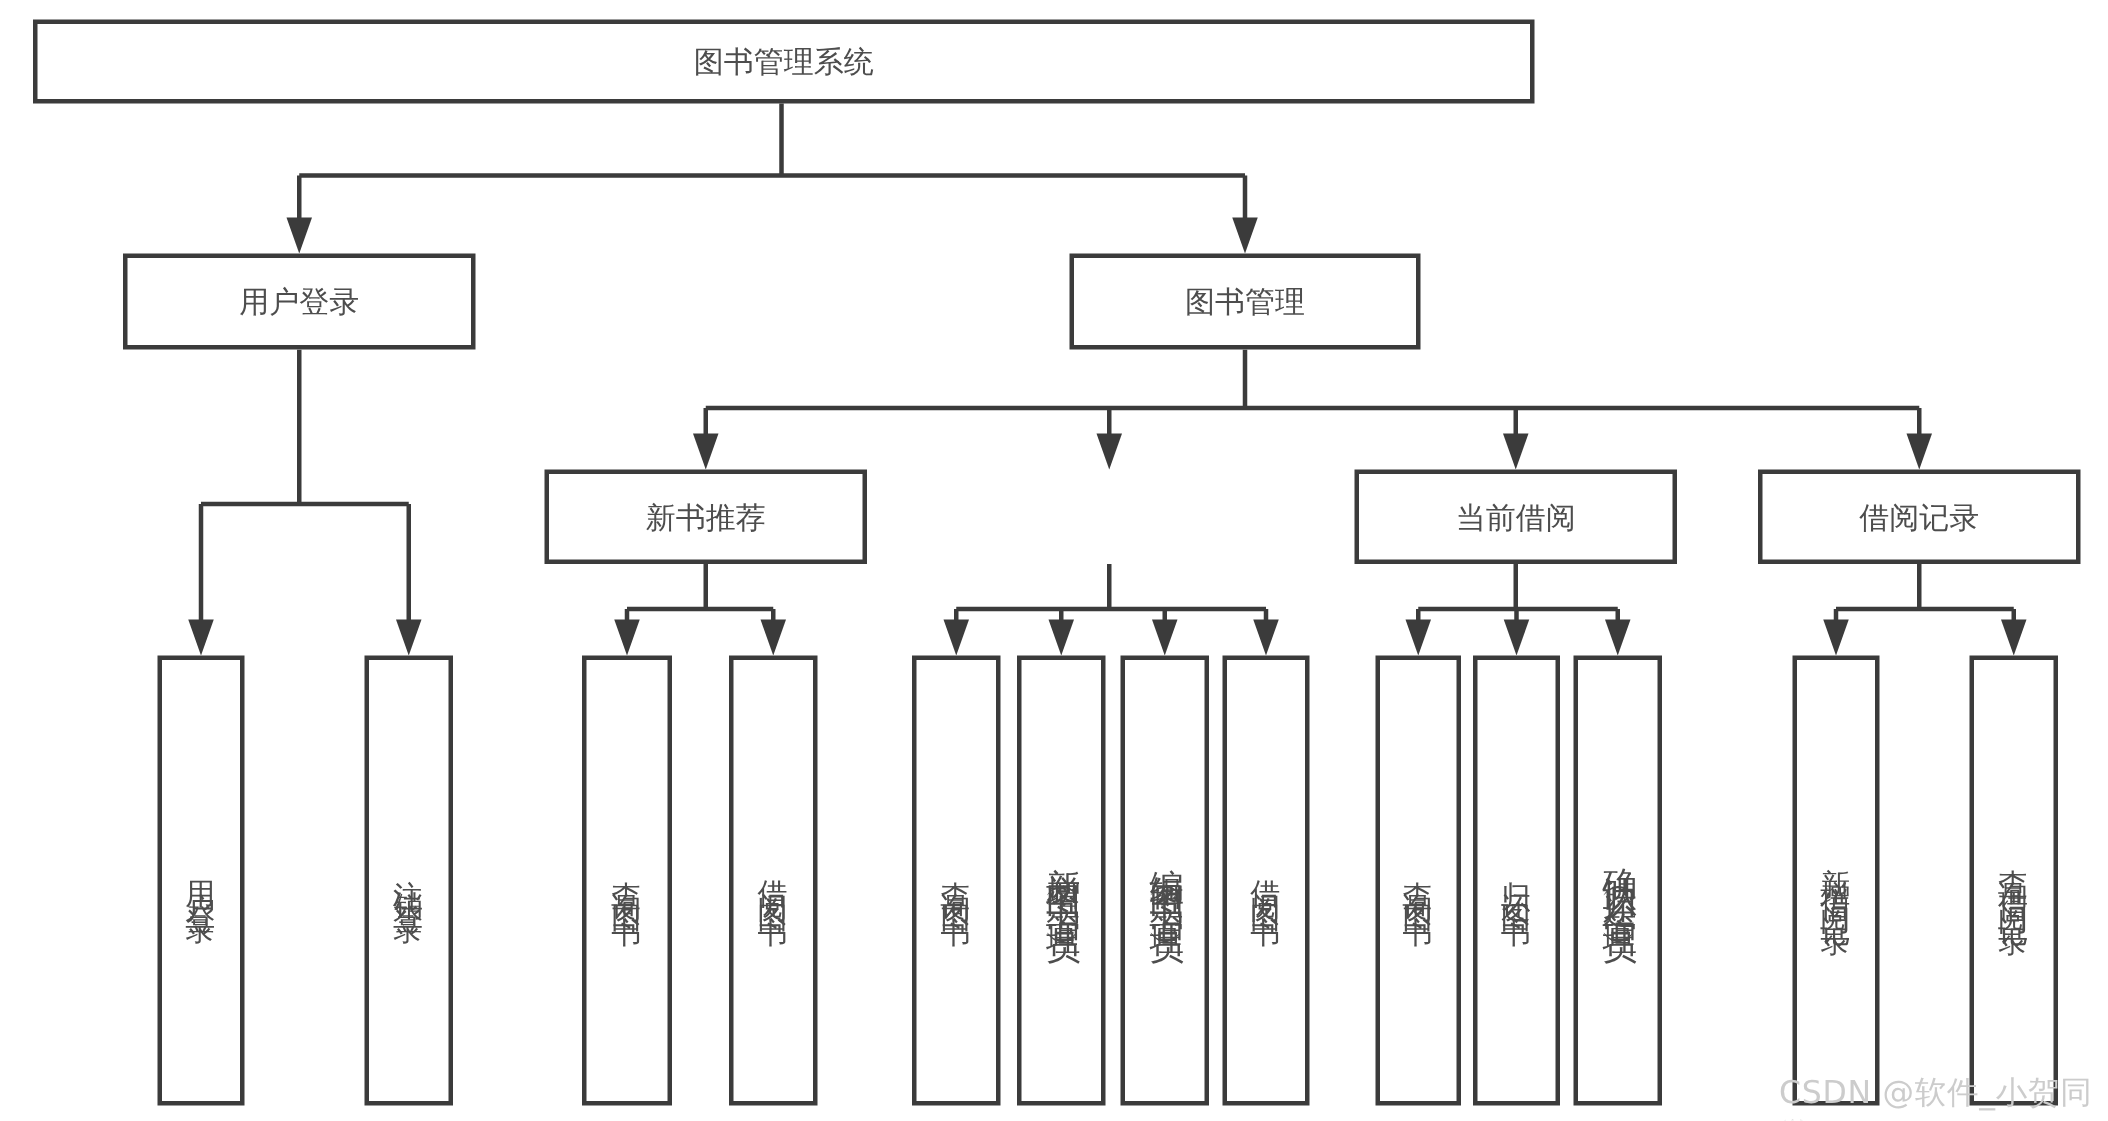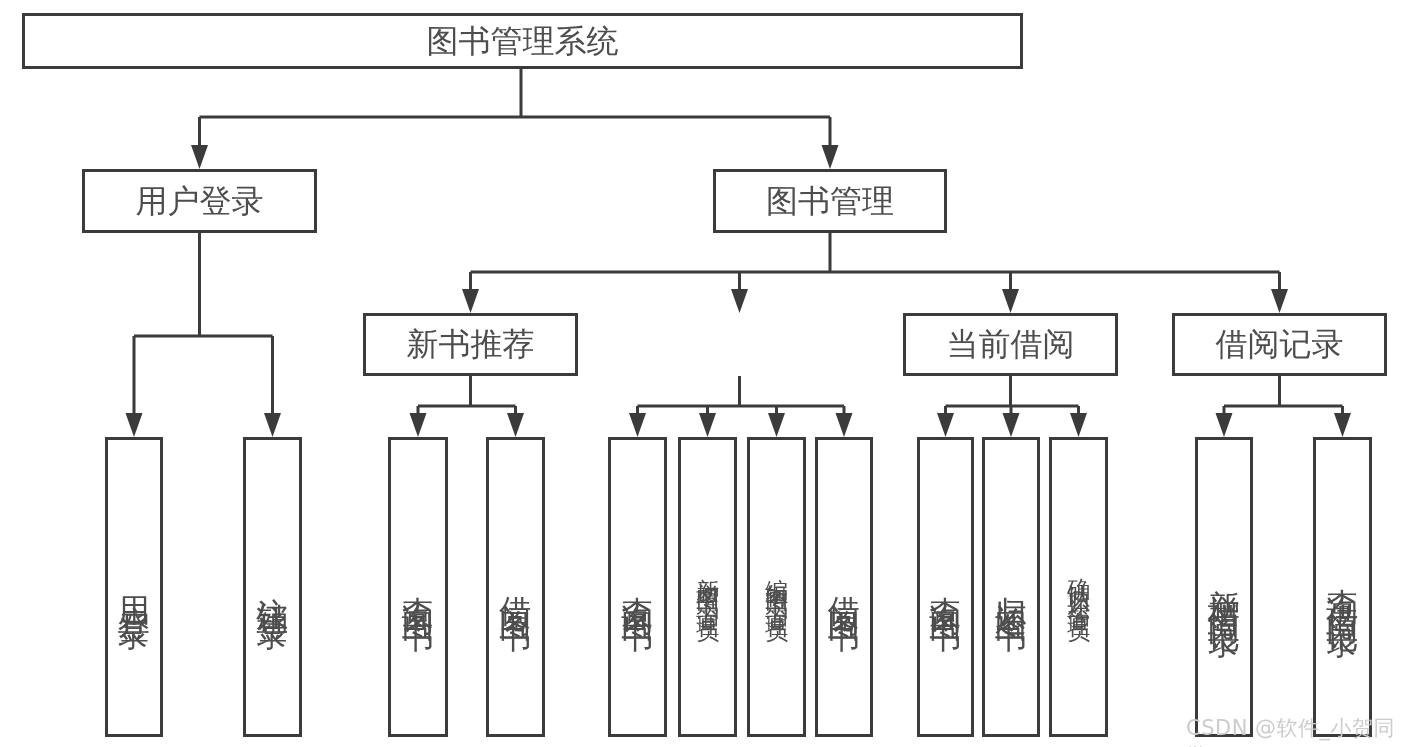--- a/index.html
+++ b/index.html
@@ -20,21 +20,21 @@
   svg.connectors{position:absolute;left:0;top:0;width:1405px;height:747px;z-index:0;}
   svg.connectors path{fill:none;stroke:var(--line);stroke-width:3;}
   svg.connectors polygon{fill:var(--line);stroke:none;}
   .node{
     position:absolute;
     box-sizing:border-box;
     background:var(--bg);
     border:3px solid var(--border);
     color:var(--text);
     display:flex;align-items:center;justify-content:center;
-    font-size:32px;
+    font-size:20px;
     line-height:1.2;
     z-index:1;
     white-space:nowrap;
   }
   .leaf{
     writing-mode:vertical-rl;
     text-orientation:mixed;
     letter-spacing:8px;
     white-space:normal;
   }

